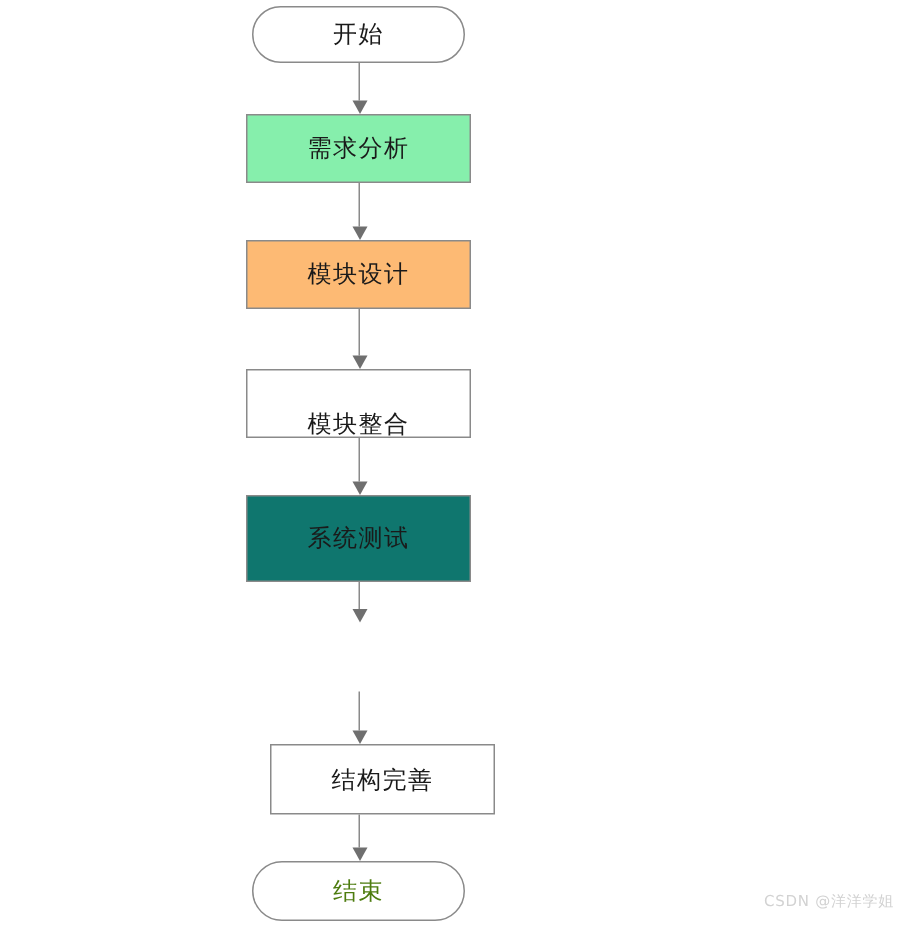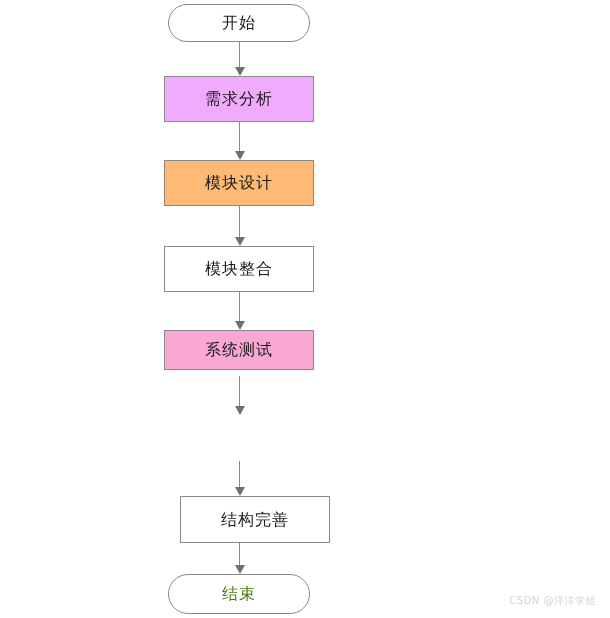--- a/index.html
+++ b/index.html
@@ -91,30 +91,30 @@
     <div class="arrowhead" style="left: 235px; top: 321px;"></div>
     <div class="connector" style="left: 239px; top: 376px; height: 30px; background: rgb(138, 138, 138);"></div>
     <div class="arrowhead" style="left: 235px; top: 406px;"></div>
     <div class="connector" style="left: 239px; top: 461px; height: 26px; background: rgb(138, 138, 138);"></div>
     <div class="arrowhead" style="left: 235px; top: 487px;"></div>
     <div class="connector" style="left: 239px; top: 542px; height: 23px; background: rgb(138, 138, 138);"></div>
     <div class="arrowhead" style="left: 235px; top: 565px;"></div>
     <div class="node terminal" style="left: 168px; top: 4px; width: 142px; height: 38px; border-color: rgb(138, 138, 138); background: rgb(255, 255, 255);">
       <span class="node-label" style="color: rgb(26, 26, 26);">开始</span>
     </div>
-    <div class="node process" style="left: 164px; top: 76px; width: 150px; height: 46px; border-color: rgb(138, 138, 138); background: #f0abfc;">
+    <div class="node process" style="left: 164px; top: 76px; width: 150px; height: 46px; border-color: rgb(138, 138, 138); background: #86efac;">
       <span class="node-label" style="color: rgb(26, 26, 26);">需求分析</span>
     </div>
     <div class="node process" style="left: 164px; top: 160px; width: 150px; height: 46px; border-color: rgb(138, 138, 138); background: #fdba74;">
       <span class="node-label" style="color: rgb(26, 26, 26);">模块设计</span>
     </div>
-    <div class="node process" style="left: 164px; top: 246px; width: 150px; height: 46px; border-color: rgb(138, 138, 138); background: rgb(255, 255, 255);">
+    <div class="node process" style="left: 164px; top: 246px; width: 150px; height: 46px; border-color: rgb(138, 138, 138); background: rgb(255, 255, 255); align-items: flex-end;">
       <span class="node-label" style="color: rgb(26, 26, 26);">模块整合</span>
     </div>
-    <div class="node process" style="left: 164px; top: 330px; width: 150px; height: 40px; border-color: rgb(138, 138, 138); background: #f9a8d4;">
+    <div class="node process" style="left: 164px; top: 330px; width: 150px; height: 58px; border-color: rgb(138, 138, 138); background: #0f766e;">
       <span class="node-label" style="color: rgb(26, 26, 26);">系统测试</span>
     </div>
     <div class="node process" style="left: 180px; top: 496px; width: 150px; height: 47px; border-color: rgb(138, 138, 138); background: rgb(255, 255, 255);">
       <span class="node-label" style="color: rgb(26, 26, 26);">结构完善</span>
     </div>
     <div class="node terminal" style="left: 168px; top: 574px; width: 142px; height: 40px; border-color: rgb(138, 138, 138); background: rgb(255, 255, 255);">
       <span class="node-label" style="color: #4d7c0f;">结束</span>
     </div>
   </div>
 <div id="watermark" style="color: rgb(210, 210, 210);">CSDN @洋洋学姐</div>

